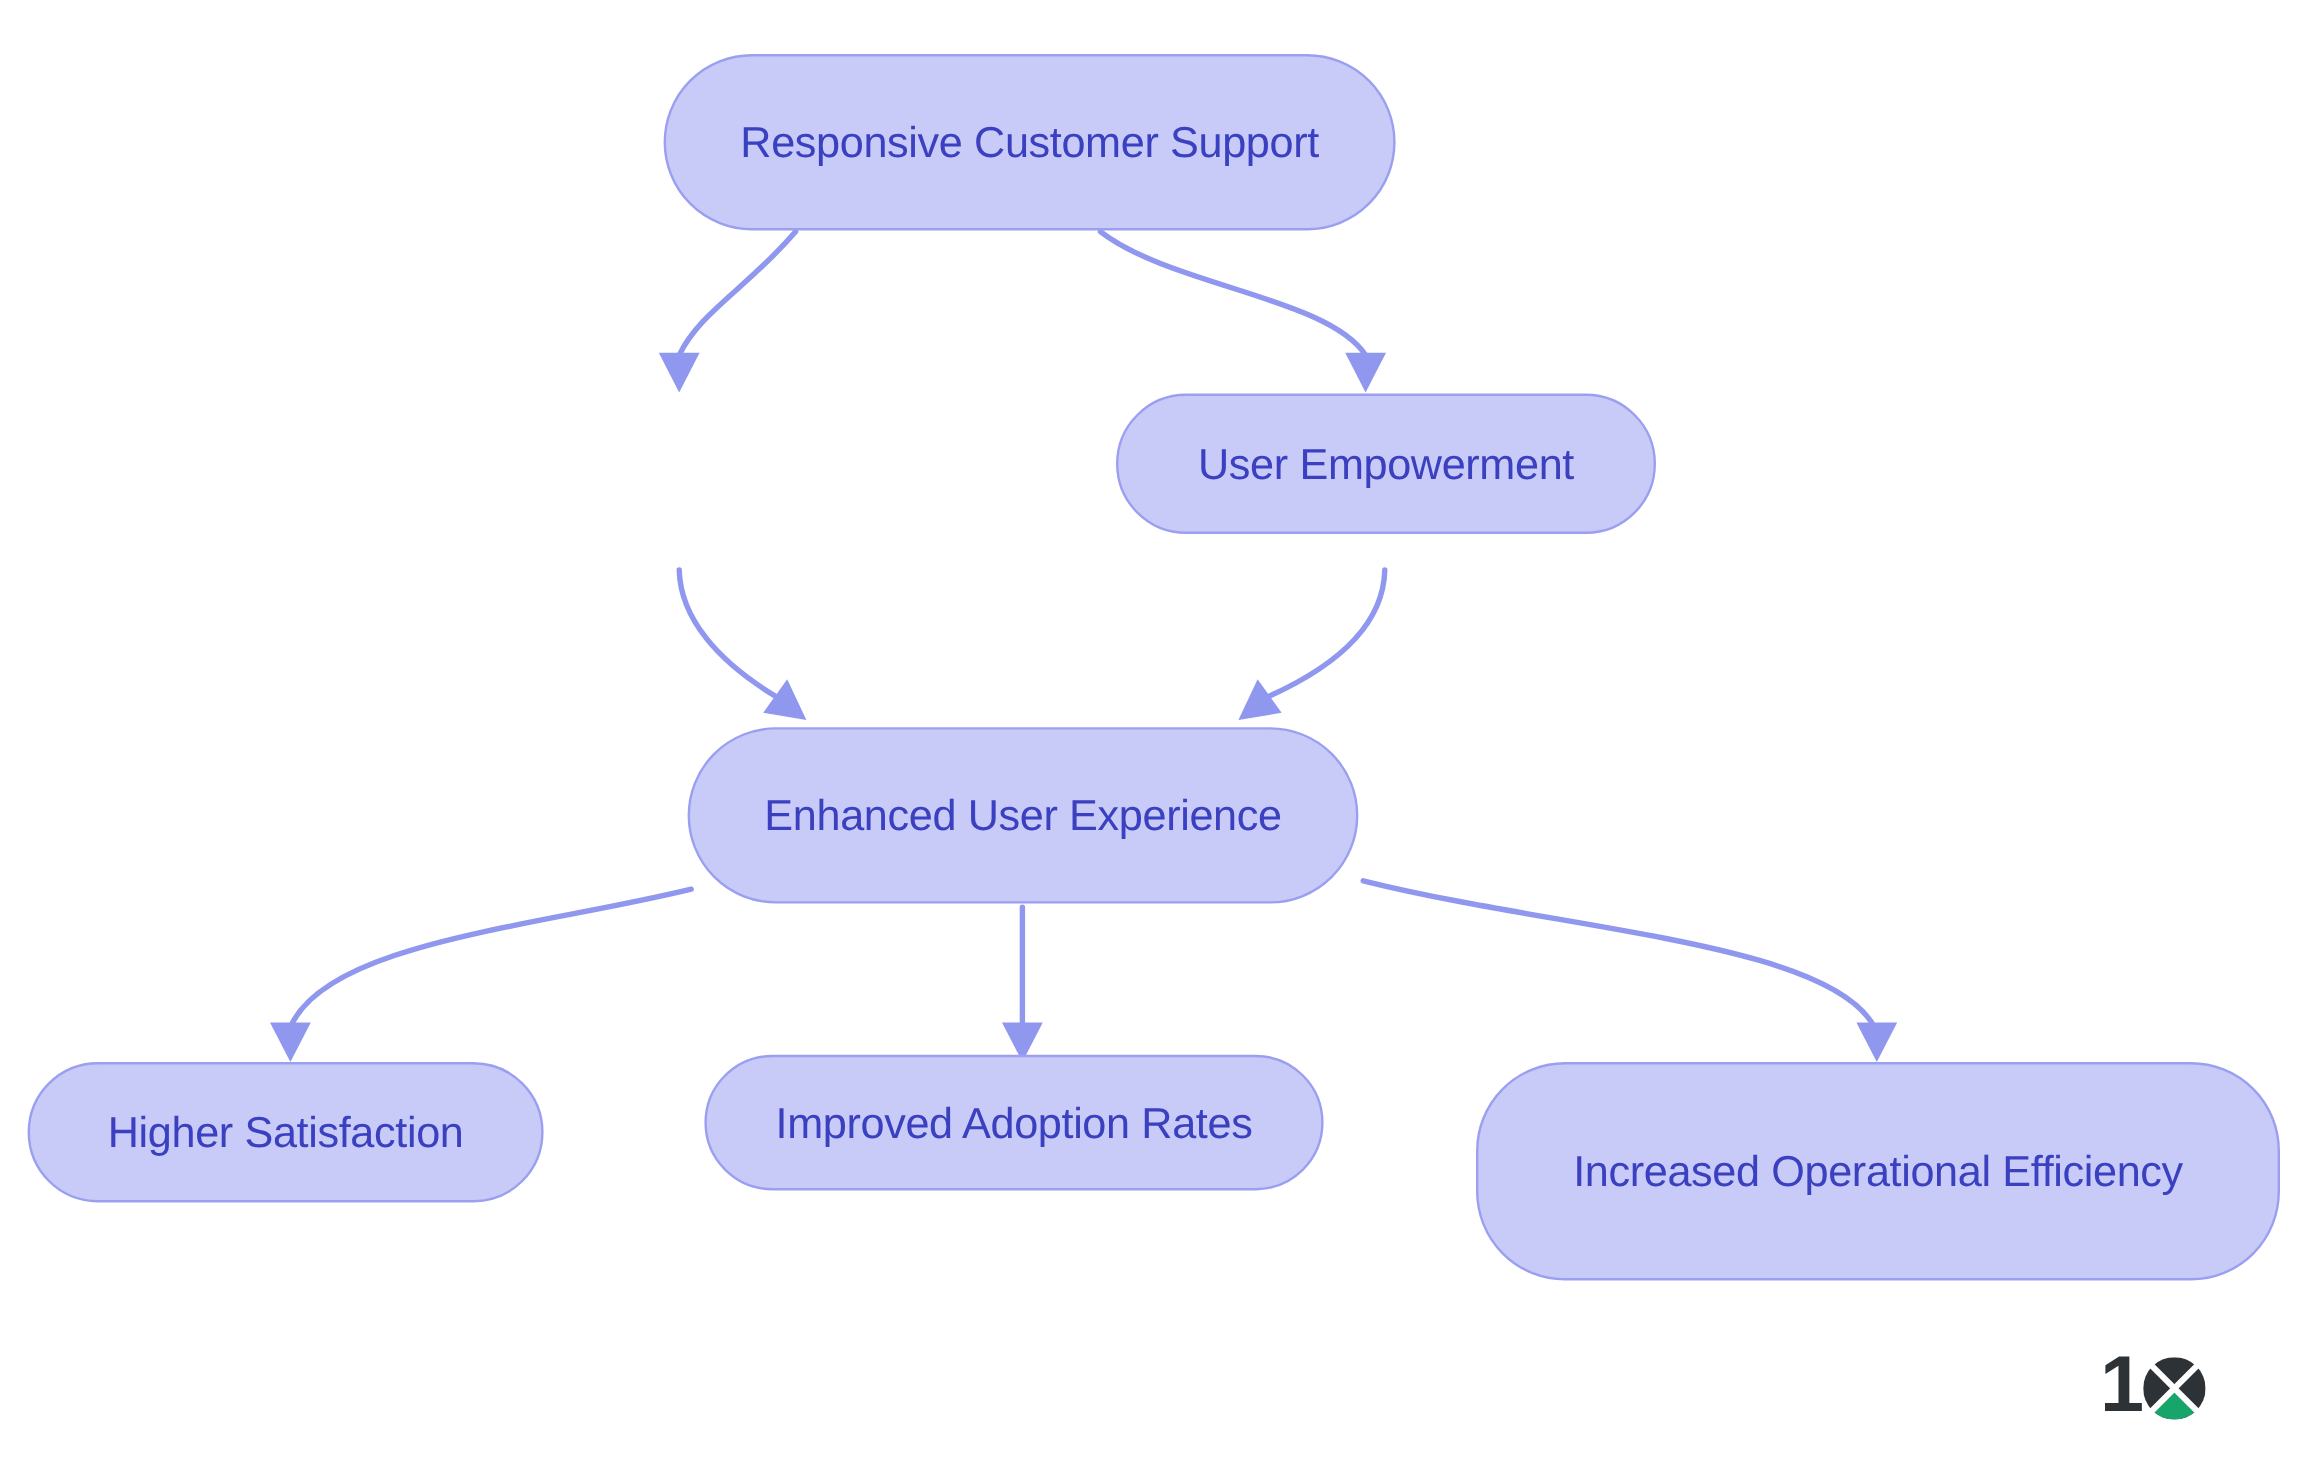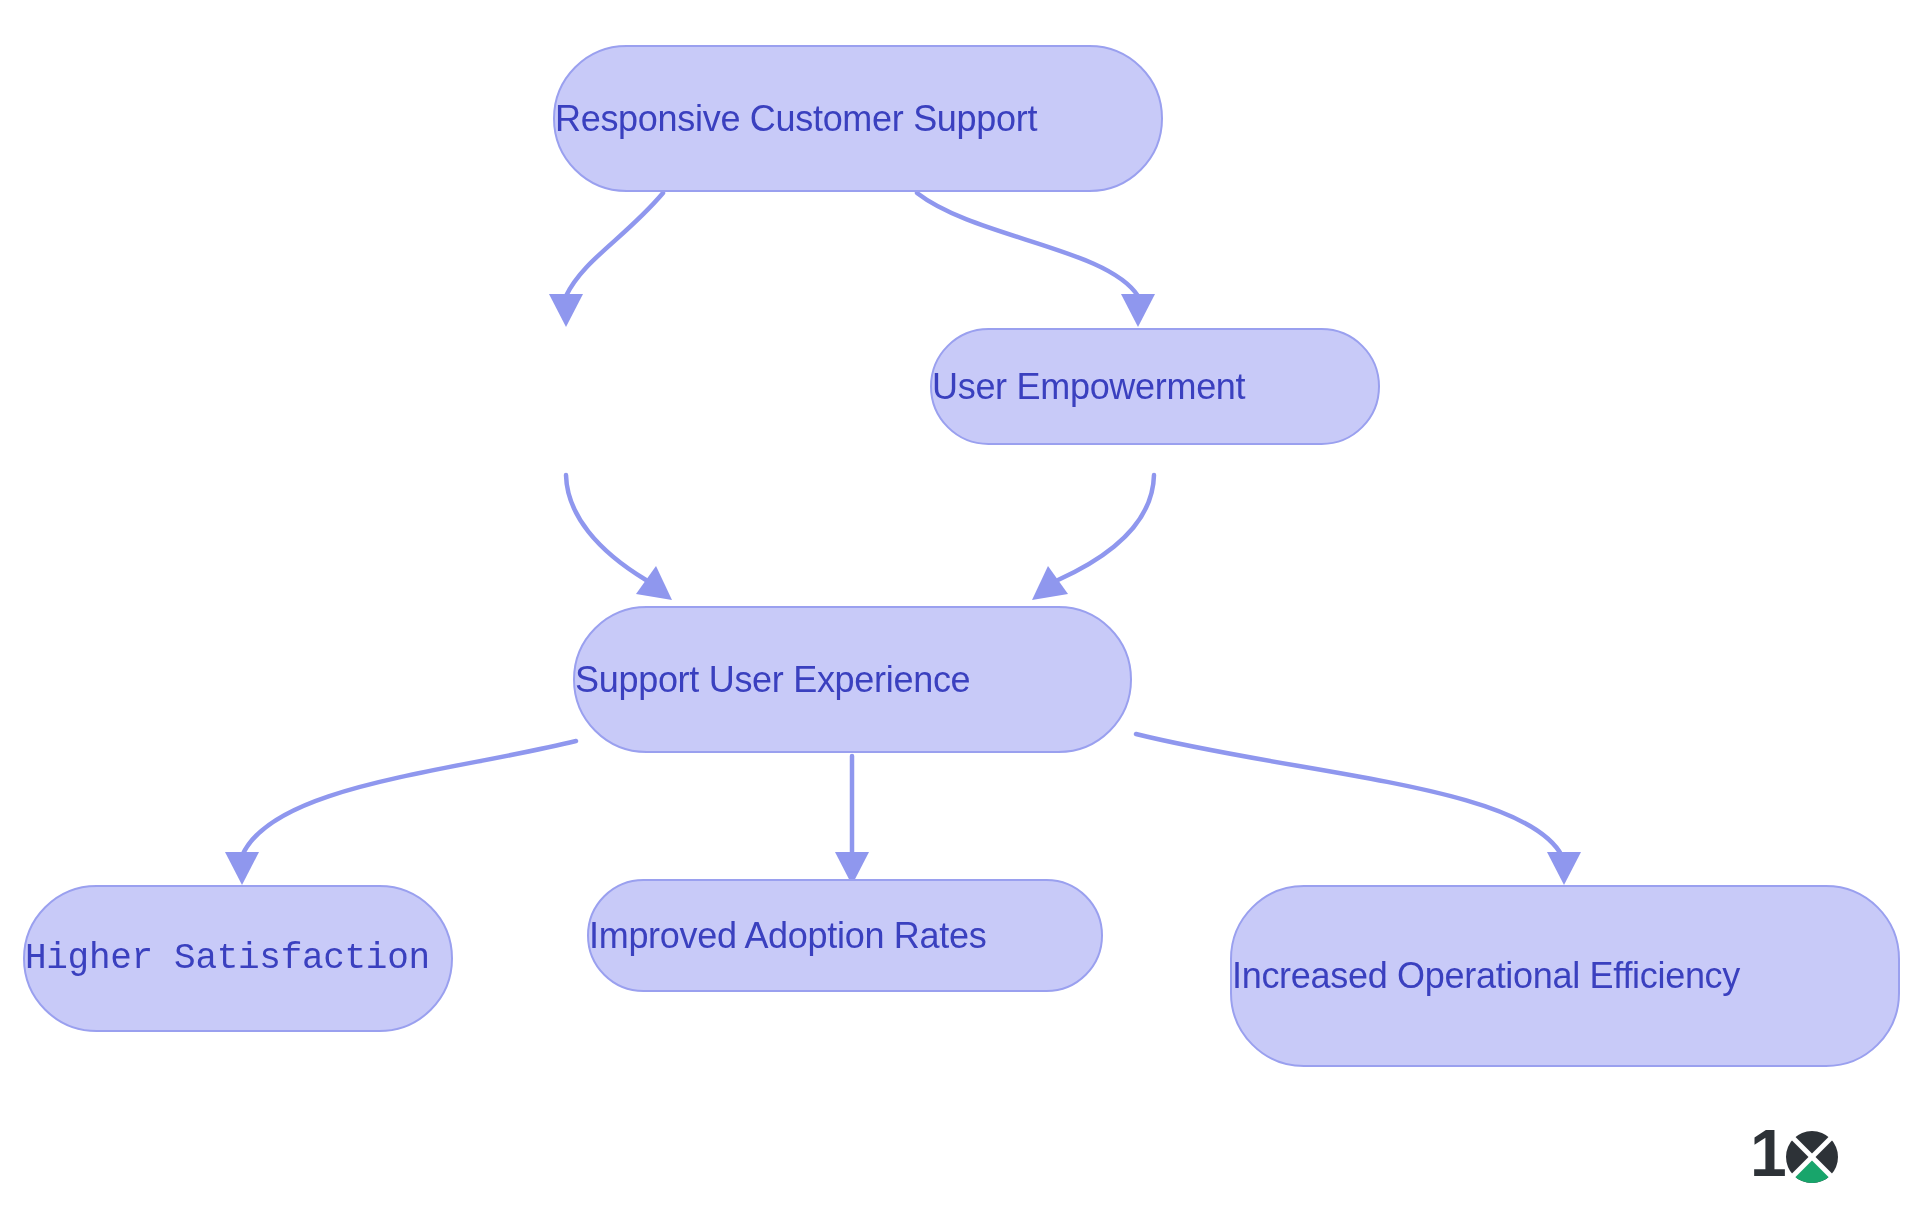--- a/index.html
+++ b/index.html
@@ -34,31 +34,32 @@
     stroke:none;
   }
   .node{
     position:absolute;
     box-sizing:border-box;
     background:var(--node-fill);
     border:2px solid var(--node-border);
     border-radius:74px;
     display:flex;
     align-items:center;
+    justify-content:center;
     text-align:center;
     color:var(--node-text);
     font-size:36px;
     letter-spacing:-0.3px;
     white-space:nowrap;
   }
   .node-rcs{left:553px;top:45px;width:610px;height:147px;}
   .node-so {left:343px;top:328px;width:445px;height:147px;}
   .node-ue {left:930px;top:328px;width:450px;height:117px;}
   .node-eue{left:573px;top:606px;width:559px;height:147px;}
-  .node-hs {left:23px; top:885px;width:430px;height:147px;font-family:Liberation Mono, monospace;}
+  .node-hs {left:23px; top:885px;width:430px;height:117px;}
   .node-iar{left:587px;top:879px;width:516px;height:113px;}
   .node-ioe{left:1230px;top:885px;width:670px;height:182px;}
   .logo{
     position:absolute;left:1750px;top:1120px;width:110px;height:70px;
   }
   .logo .one{
     position:absolute;left:0;top:0;
     font-size:66px;line-height:1;font-weight:700;
     color:var(--logo-dark);
   }
@@ -93,21 +94,21 @@
     <polygon points="1547,852 1581,852 1564,885"></polygon>
   </svg>
 
   <div class="node node-rcs">
     <span>Responsive Customer Support</span>
   </div>
   <div class="node node-ue">
     <span>User Empowerment</span>
   </div>
   <div class="node node-eue">
-    <span>Support User Experience</span>
+    <span>Enhanced User Experience</span>
   </div>
   <div class="node node-hs">
     <span>Higher Satisfaction</span>
   </div>
   <div class="node node-iar">
     <span>Improved Adoption Rates</span>
   </div>
   <div class="node node-ioe">
     <span>Increased Operational Efficiency</span>
   </div>

